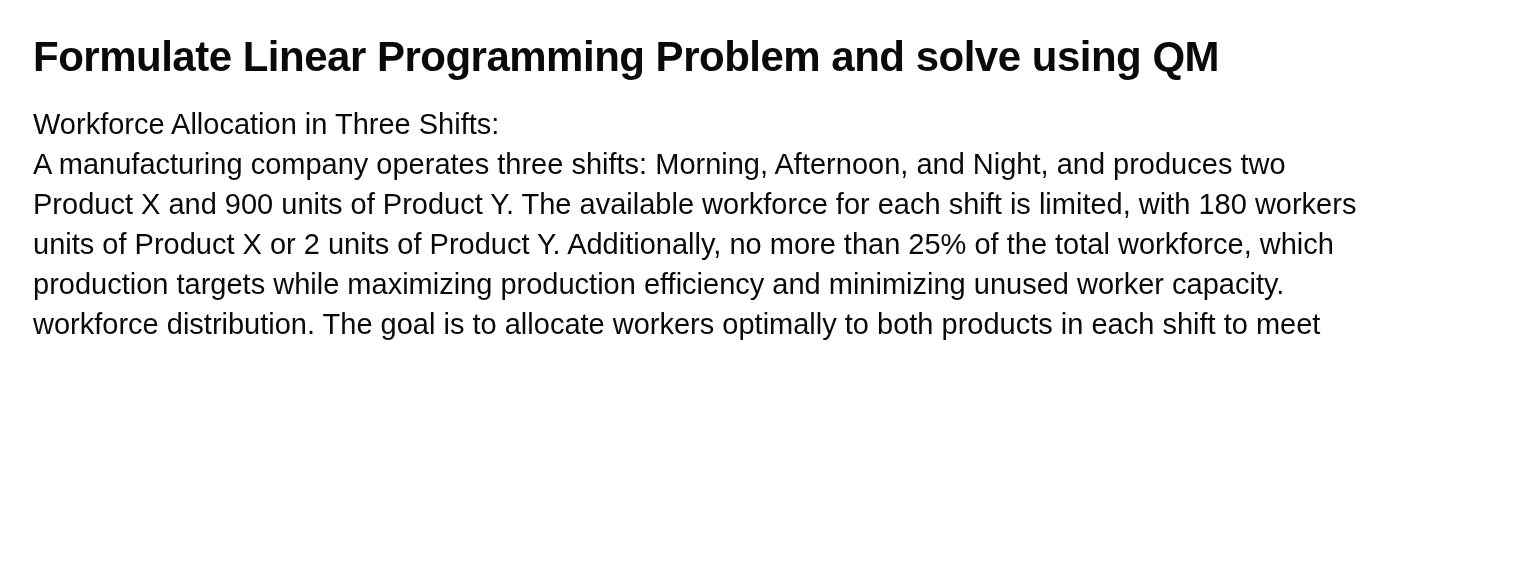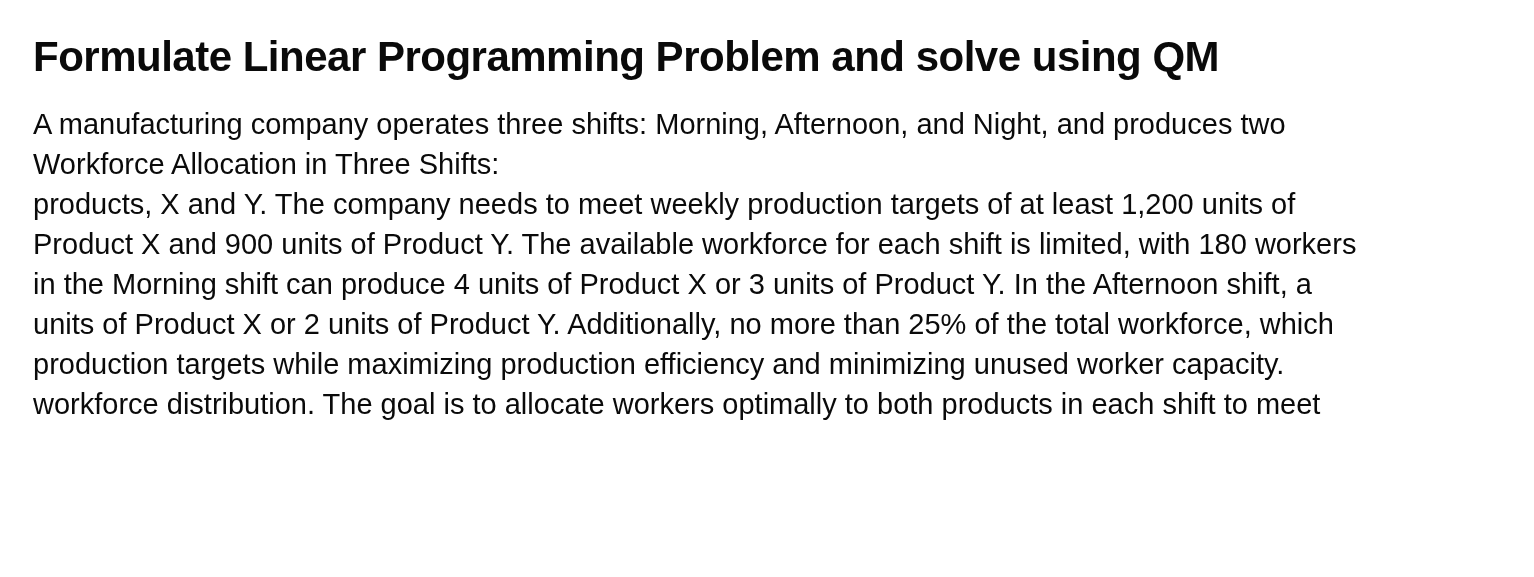--- a/index.html
+++ b/index.html
@@ -37,23 +37,21 @@
   }
 </style>
 </head>
 <body>
 
 <div class="page">
 
   <h1 class="page-title">Formulate Linear Programming Problem and solve using QM</h1>
 
   <div class="problem-statement">
+    <div class="text-line">Workforce Allocation in Three Shifts:</div>
     <div class="text-line">A manufacturing company operates three shifts: Morning, Afternoon, and Night, and produces two</div>
-    <div class="text-line">Workforce Allocation in Three Shifts:</div>
-    <div class="text-line">products, X and Y. The company needs to meet weekly production targets of at least 1,200 units of</div>
     <div class="text-line">Product X and 900 units of Product Y. The available workforce for each shift is limited, with 180 workers</div>
-    <div class="text-line">in the Morning shift can produce 4 units of Product X or 3 units of Product Y. In the Afternoon shift, a</div>
     <div class="text-line">units of Product X or 2 units of Product Y. Additionally, no more than 25% of the total workforce, which</div>
     <div class="text-line">production targets while maximizing production efficiency and minimizing unused worker capacity.</div>
     <div class="text-line">workforce distribution. The goal is to allocate workers optimally to both products in each shift to meet</div>
   </div>
 
 </div>
 
 </body></html>

